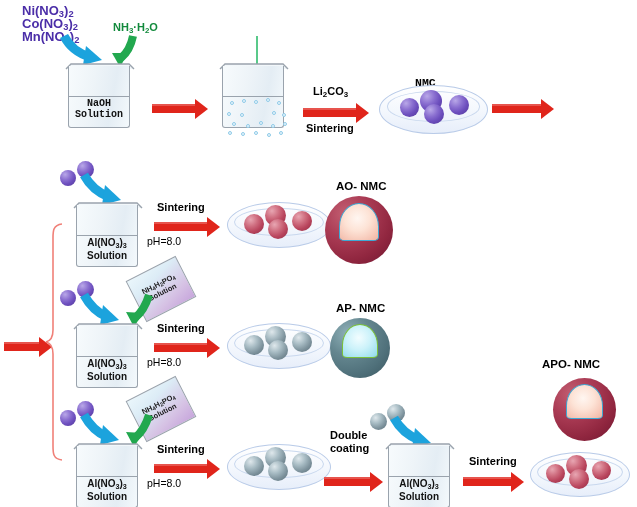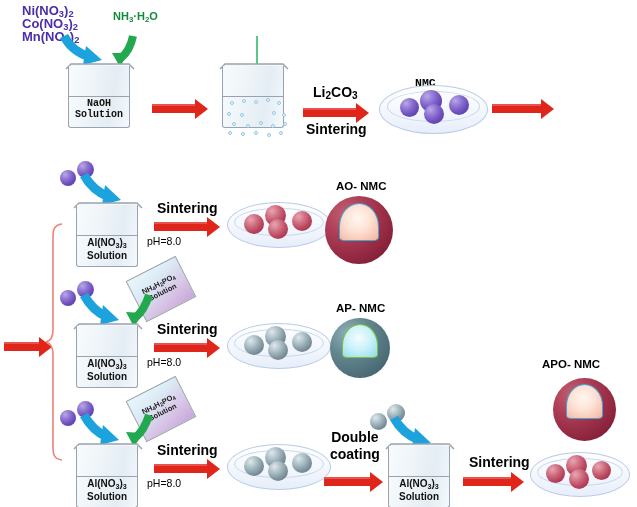--- a/index.html
+++ b/index.html
@@ -16,21 +16,21 @@
     color:#000;
     white-space:nowrap;
     line-height:1.12;
     letter-spacing:0px;
   }
   .lbl sub{font-size:.72em;vertical-align:-0.22em;}
 
   .reagent-purple{color:#4b2ea8;font-size:13px;}
   .reagent-green{color:#128a3c;font-size:11px;}
   .prodlabel{font-size:11.5px;color:#000;font-weight:bold;}
-  .steplabel{font-size:14px;color:#000;font-weight:bold;text-align:center;}
+  .steplabel{font-size:11px;color:#000;font-weight:bold;}
   .phlabel{font-size:10.5px;color:#000;font-weight:normal;}
 
   
   .beaker{width:64px;height:72px;}
   .beaker .bk-body{
     position:absolute;left:0;top:8px;width:62px;height:62px;
     border:1.2px solid #9aa3ad;
     border-top:none;
     background:linear-gradient(100deg,#f7fbfd 0%,#eef4f8 38%,#e4edf4 70%,#f4f9fc 100%);
     border-radius:0 0 3px 3px;
@@ -139,21 +139,21 @@
 
   <div class="lbl reagent-purple" style="left:22px;top:4px;">
     <span>Ni(NO<sub>3</sub>)<sub>2</sub></span>
   </div>
   <div class="lbl reagent-purple" style="left:22px;top:17px;">
     <span>Co(NO<sub>3</sub>)<sub>2</sub></span>
   </div>
   <div class="lbl reagent-purple" style="left:22px;top:30px;">
     <span>Mn(NO<sub>3</sub>)<sub>2</sub></span>
   </div>
-  <div class="lbl reagent-green" style="left:113px;top:10px;">
+  <div class="lbl reagent-green" style="left:113px;top:21px;">
     <span>NH<sub>3</sub>·H<sub>2</sub>O</span>
   </div>
 
   <svg class="carrow" style="left:60px;top:34px;" width="48" height="36" viewBox="0 0 48 36">
     <path d="M4,2 C10,14 20,20 30,23" stroke="#1ca3dd" stroke-width="9" fill="none" stroke-linecap="butt"></path>
     <path d="M26,12 L42,26 L23,31 Z" fill="#1ca3dd"></path>
   </svg>
 
   <svg class="carrow" style="left:106px;top:34px;" width="40" height="36" viewBox="0 0 40 36">
     <path d="M27,2 C25,12 21,19 15,24" stroke="#22a84f" stroke-width="8" fill="none"></path>

